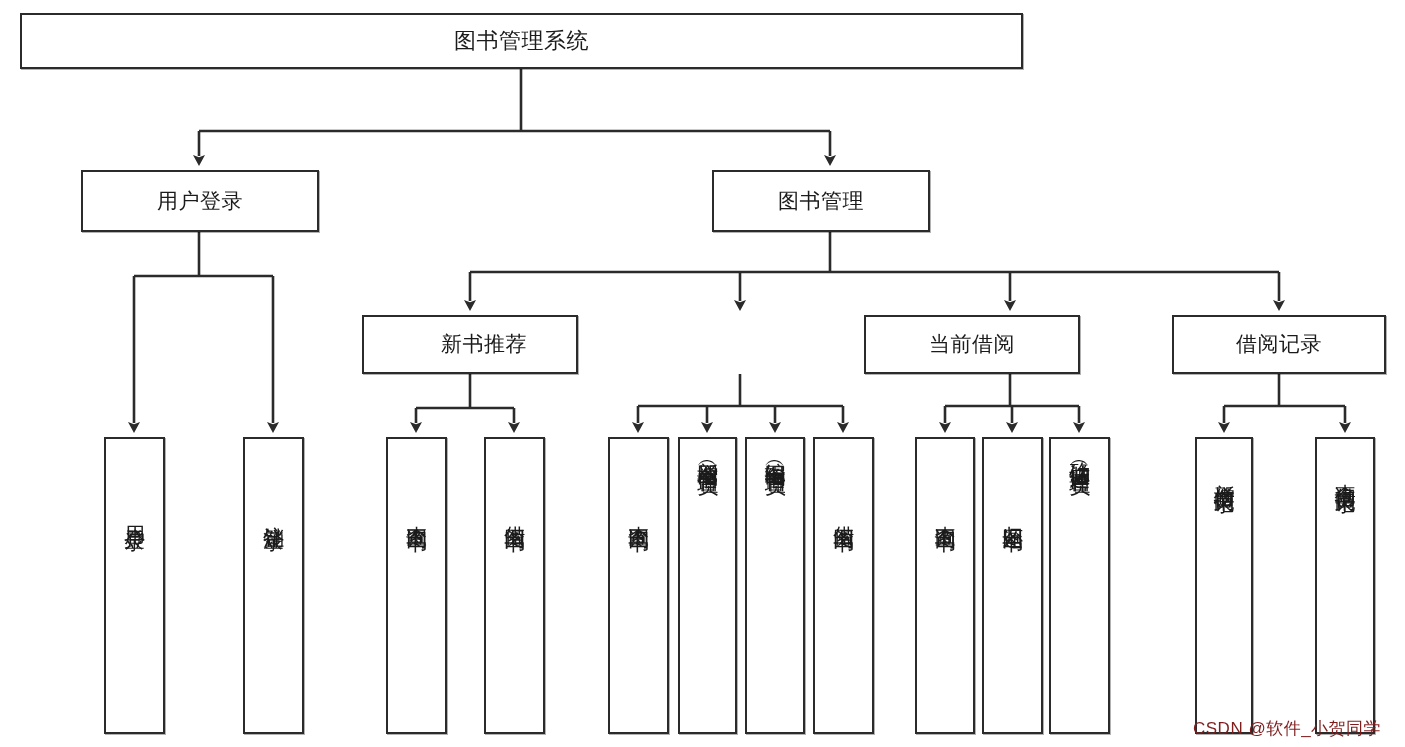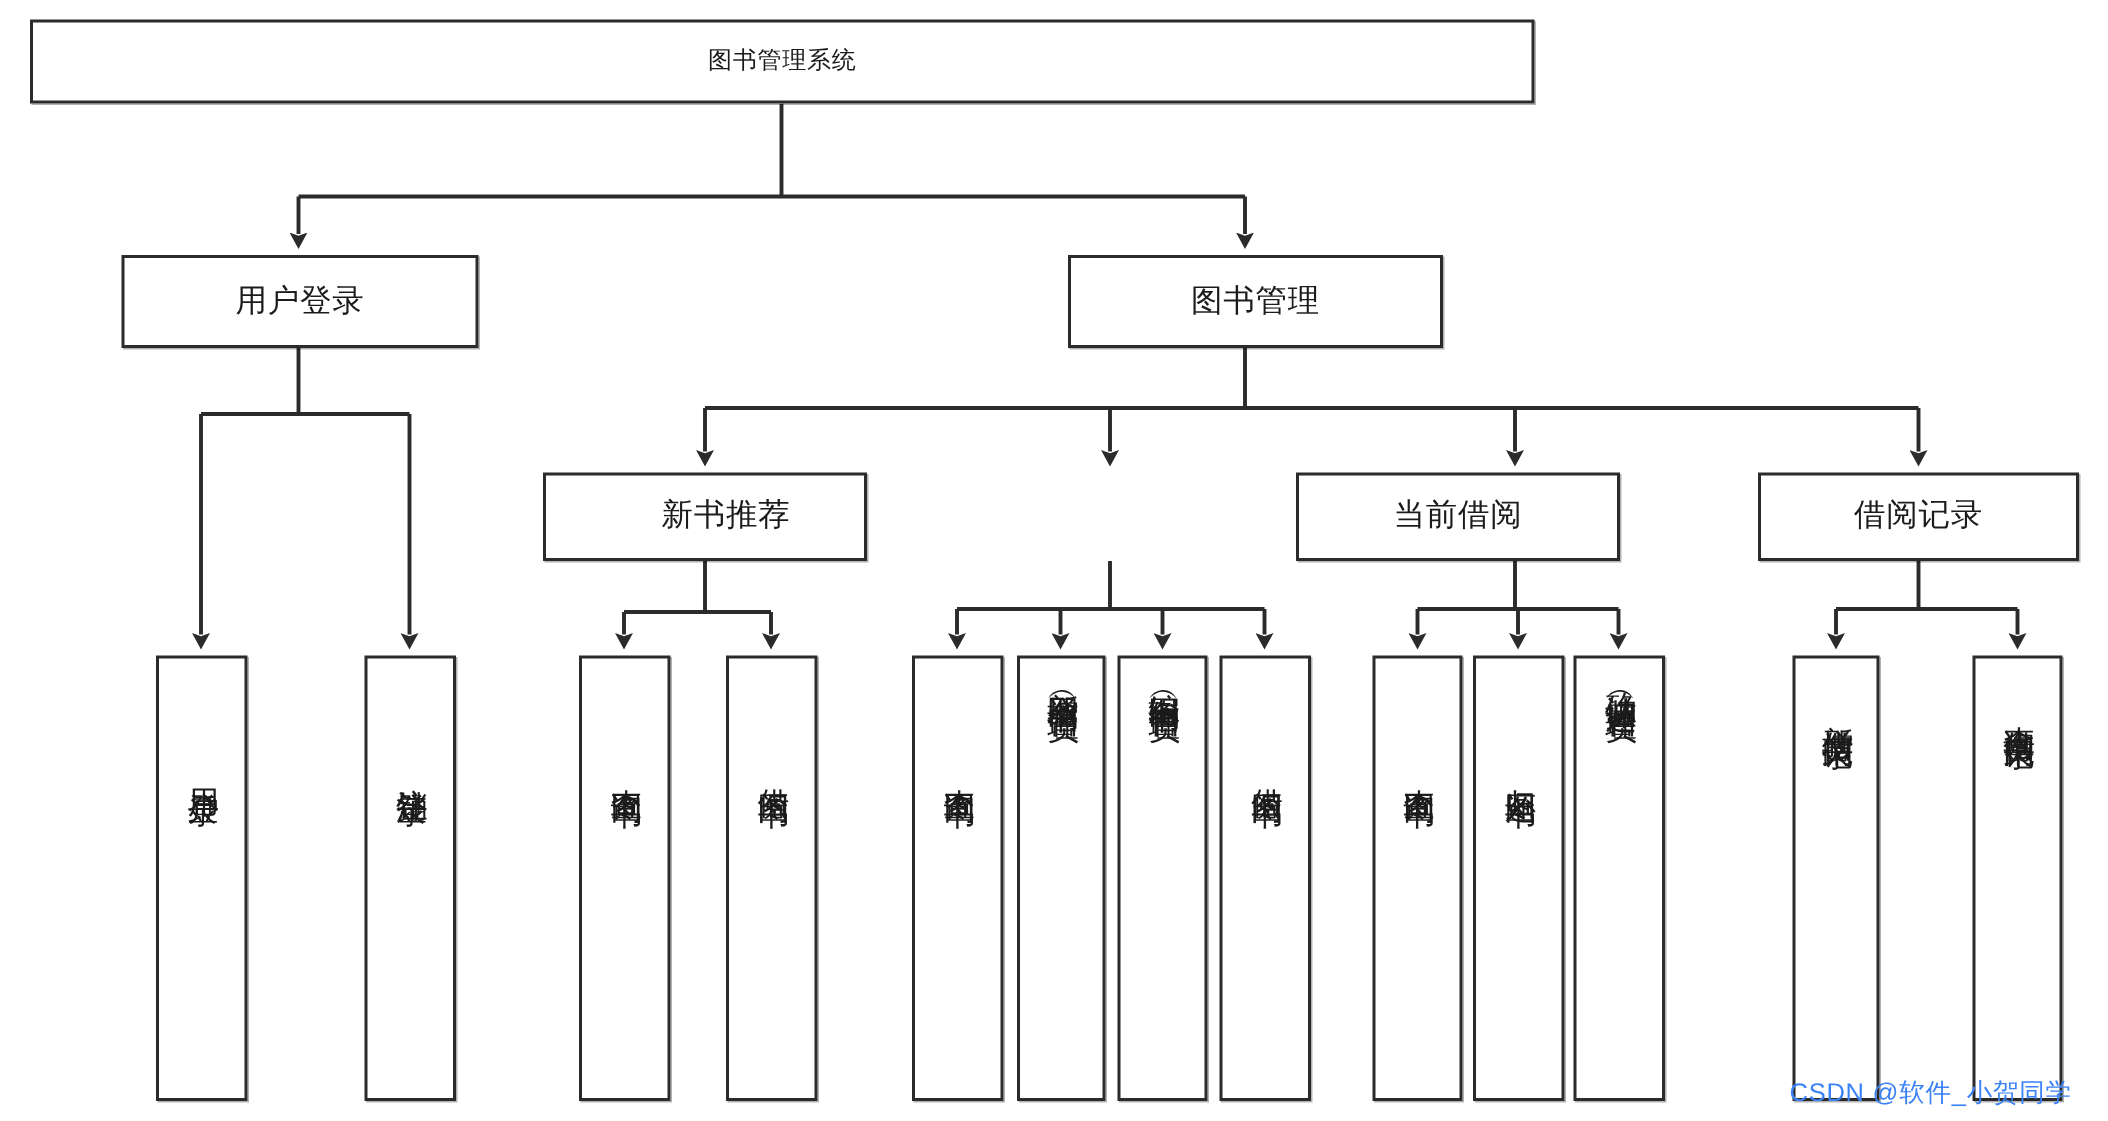--- a/index.html
+++ b/index.html
@@ -38,40 +38,40 @@
     box-shadow: 1px 1px 0 rgba(0,0,0,0.30);
   }
   .node-label {
     color: #1b1b1b;
     font-size: 21px;
     line-height: 1.15;
     letter-spacing: 0.5px;
     white-space: nowrap;
     text-align: center;
   }
-  .node-box.root .node-label { font-size: 16px; }
+  .node-box.root .node-label { font-size: 22px; }
   .node-box.level1 .node-label { font-size: 21px; }
   .node-box.level2 .node-label { font-size: 21px; }
   
   .node-box.leaf {
     align-items: flex-start;
     justify-content: center;
     padding-top: 8px;
   }
   .node-box.leaf .node-label {
     writing-mode: vertical-rl;
     text-orientation: upright;
     font-size: 21px;
     line-height: 1.45;
     letter-spacing: 2px;
     white-space: normal;
   }
   .watermark {
     position: absolute;
-    color: #3b82f6;
+    color: #7f1d1d;
     font-size: 17px;
     letter-spacing: 0.5px;
     white-space: nowrap;
     pointer-events: none;
   }
 </style>
 </head>
 <body>
 
 <div id="diagram-root">
@@ -126,21 +126,21 @@
     </g>
   </svg>
 
   <div class="node-box root" style="left:20px; top:13px; width:1003px; height:56px;">
     <span class="node-label">图书管理系统</span>
   </div>
 
   <div class="node-box level1" style="left:81px; top:170px; width:238px; height:62px;">
     <span class="node-label">用户登录</span>
   </div>
-  <div class="node-box level1" style="left:712px; top:170px; width:250px; height:62px;">
+  <div class="node-box level1" style="left:712px; top:170px; width:218px; height:62px;">
     <span class="node-label">图书管理</span>
   </div>
 
   <div class="node-box level2" style="left:362px; top:315px; width:216px; height:59px;padding-left:28px;">
     <span class="node-label">新书推荐</span>
   </div>
   <div class="node-box level2" style="left:864px; top:315px; width:216px; height:59px;">
     <span class="node-label">当前借阅</span>
   </div>
   <div class="node-box level2" style="left:1172px; top:315px; width:214px; height:59px;">

